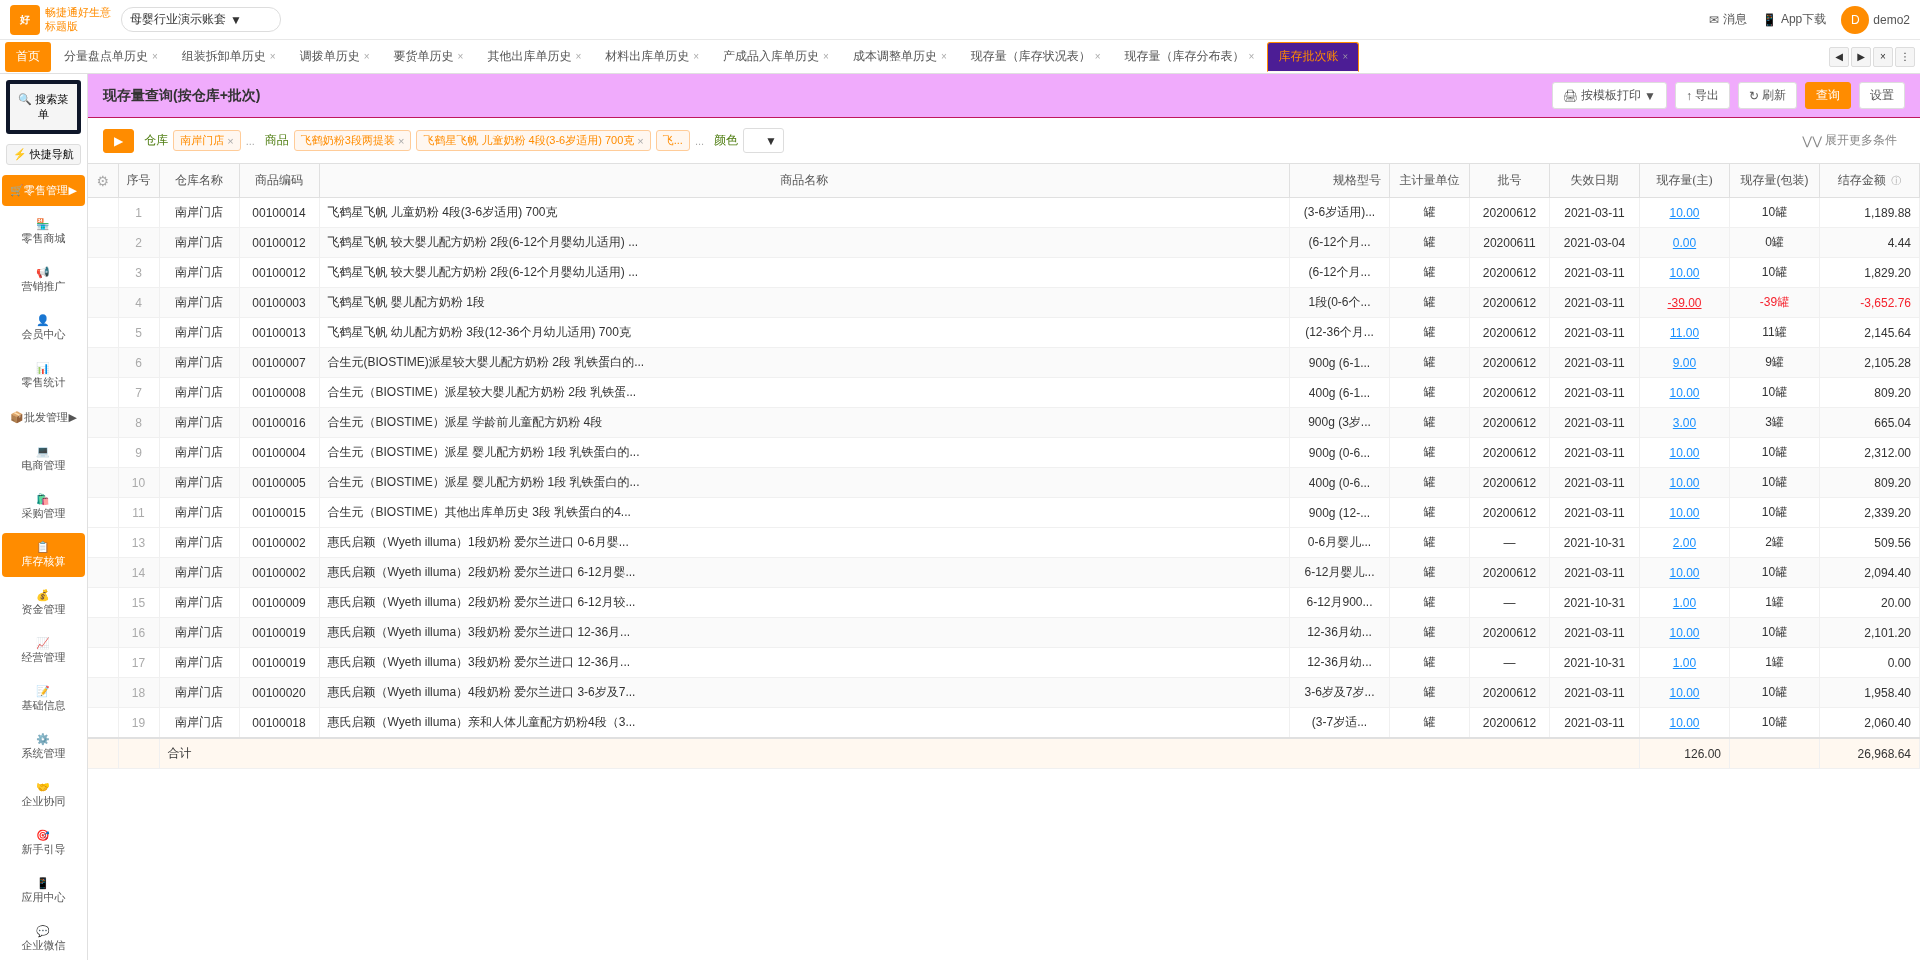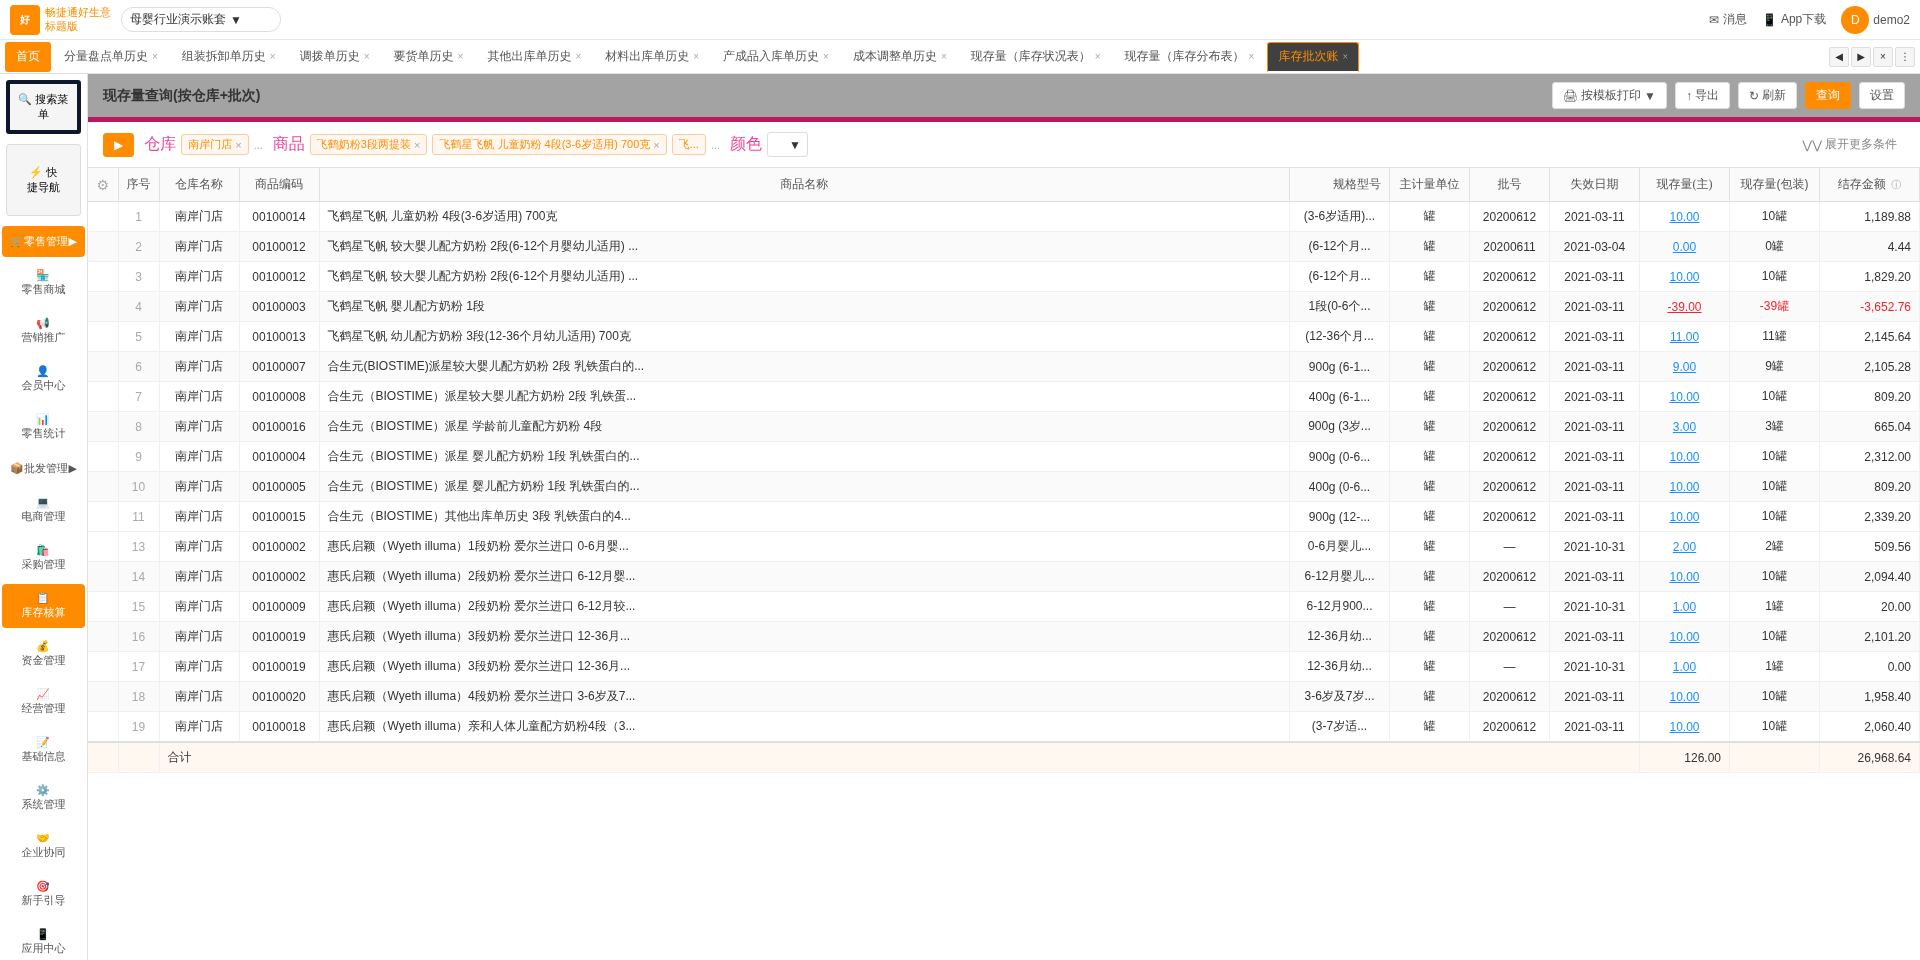--- a/index.html
+++ b/index.html
@@ -21,64 +21,64 @@
     
     .nav-tabs {
       display: flex; align-items: center; background: #fff; border-bottom: 1px solid #e0e0e0;
       padding: 0 5px; overflow: hidden; height: 34px; gap: 2px;
     }
     .nav-tab {
       display: flex; align-items: center; gap: 4px; padding: 0 10px; height: 30px;
       cursor: pointer; font-size: 12px; white-space: nowrap; border-radius: 3px 3px 0 0;
       border: 1px solid transparent; color: #555; flex-shrink: 0;
     }
-    .nav-tab.active { background: #404040; border-color: #ff8c00; color: #ff8c00; border-bottom-color: #fff7f0; font-family: Liberation Serif, serif; }
+    .nav-tab.active { background: #4c1d95; border-color: #ff8c00; color: #ff8c00; border-bottom-color: #fff7f0; font-family: Liberation Serif, serif; }
     .nav-tab .close-btn { font-size: 10px; color: #aaa; cursor: pointer; }
     .tab-home { background: #ff8c00; color: #fff; border-radius: 3px; }
     .nav-arrows { display: flex; gap: 2px; margin-left: auto; }
     .nav-arrow { width: 20px; height: 20px; background: #f5f5f5; border: 1px solid #ddd; cursor: pointer; display: flex; align-items: center; justify-content: center; font-size: 10px; border-radius: 2px; }
 
     
     .main-layout { display: flex; height: calc(100vh - 74px); }
 
     
     .sidebar { width: 88px; background: #fff; border-right: 1px solid #e0e0e0; display: flex; flex-direction: column; overflow-y: auto; }
     .sidebar-search-btn { width: 100%; padding: 8px; background: #f5f5f5; border: 4px solid #0f172a; border-radius: 3px; cursor: pointer; font-size: 11px; text-align: center; }
-    .sidebar-nav-btn { width: 100%; padding: 20px; background: #f5f5f5; border: 1px solid #ddd; border-radius: 3px; cursor: pointer; font-size: 11px; text-align: center; margin-bottom: 4px; }
+    .sidebar-nav-btn { width: 100%; padding: 2px; background: #f5f5f5; border: 1px solid #ddd; border-radius: 3px; cursor: pointer; font-size: 11px; text-align: center; margin-bottom: 4px; }
     .sidebar-item {
       display: flex; flex-direction: column; align-items: center; padding: 8px 4px;
       cursor: pointer; font-size: 11px; color: #555; border-radius: 4px; margin: 2px;
     }
     .sidebar-item.active { background: #ff8c00; color: #fff; }
     .sidebar-item.has-arrow { flex-direction: row; justify-content: space-between; padding: 8px 8px; }
 
     
     .content { flex: 1; overflow: hidden; display: flex; flex-direction: column; background: #f0f2f5; }
 
     
     .page-header {
       display: flex; align-items: center; justify-content: space-between;
-      padding: 8px 15px; background: #a3a3a3; border-bottom: 5px solid #be185d;
+      padding: 8px 15px; background: #f0abfc; border-bottom: 1px solid #be185d;
     }
     .page-title { font-size: 14px; font-weight: bold; color: #333; }
     .page-actions { display: flex; align-items: center; gap: 8px; }
     .action-btn {
       display: flex; align-items: center; gap: 3px; padding: 4px 10px;
       border: 1px solid #ddd; border-radius: 3px; cursor: pointer; font-size: 12px;
       background: #fff; color: #555;
     }
     .action-btn.orange { background: #ff8c00; color: #fff; border-color: #ff8c00; }
 
     
     .filter-bar {
       background: #fff; padding: 10px 15px; border-bottom: 1px solid #e0e0e0;
       display: flex; align-items: center; gap: 10px; flex-wrap: wrap;
     }
     .filter-group { display: flex; align-items: center; gap: 5px; }
-    .filter-label { font-size: 16px; color: #ec4899; white-space: nowrap; }
+    .filter-label { font-size: 12px; color: #4d7c0f; white-space: nowrap; }
     .filter-tag {
       display: flex; align-items: center; gap: 3px; background: #fff7f0;
       border: 1px solid #ffcc99; border-radius: 3px; padding: 2px 6px; font-size: 11px; color: #ff8c00;
     }
     .filter-tag .remove { cursor: pointer; color: #aaa; }
     .filter-more { font-size: 11px; color: #aaa; cursor: pointer; }
     .filter-dropdown { display: flex; align-items: center; border: 1px solid #ddd; border-radius: 3px; padding: 3px 6px; font-size: 12px; cursor: pointer; gap: 3px; background: #fff; }
     .expand-more { display: flex; align-items: center; gap: 3px; font-size: 12px; color: #888; cursor: pointer; padding: 4px 8px; }
 
     

